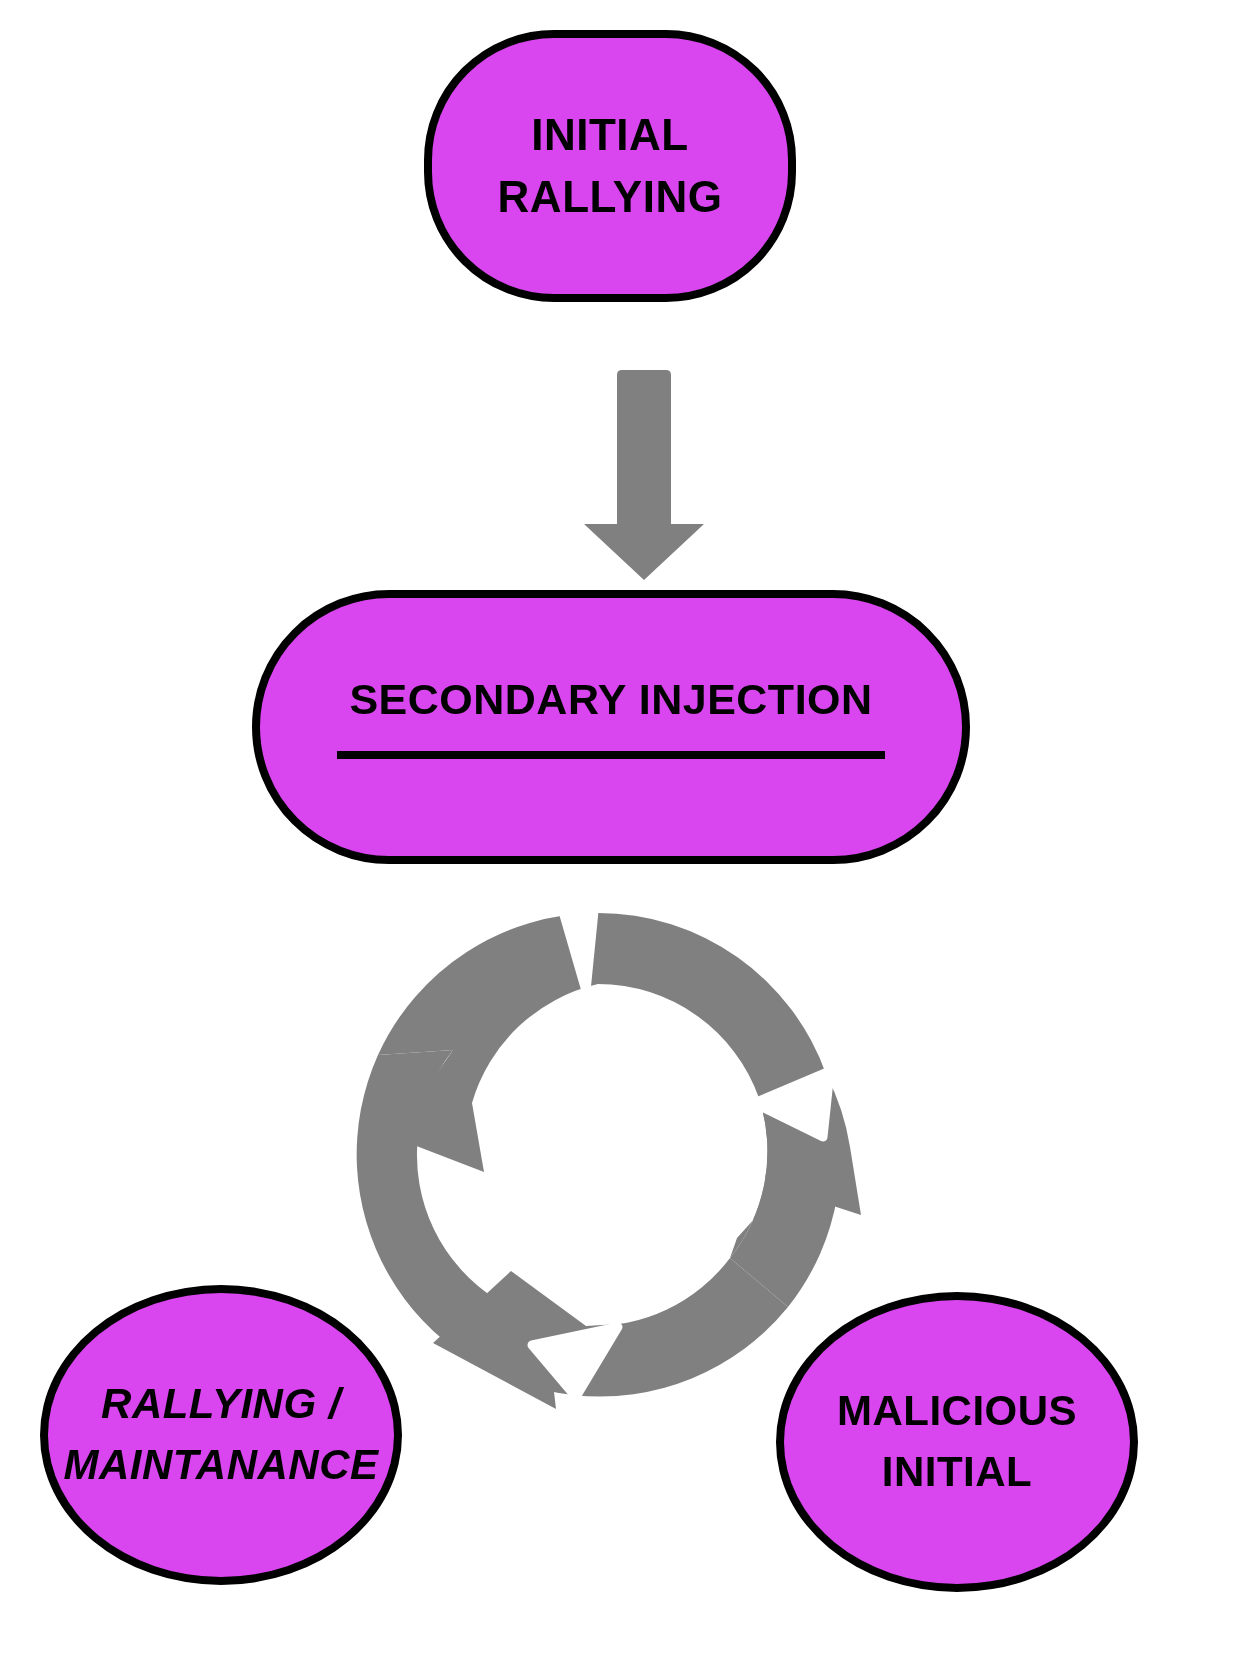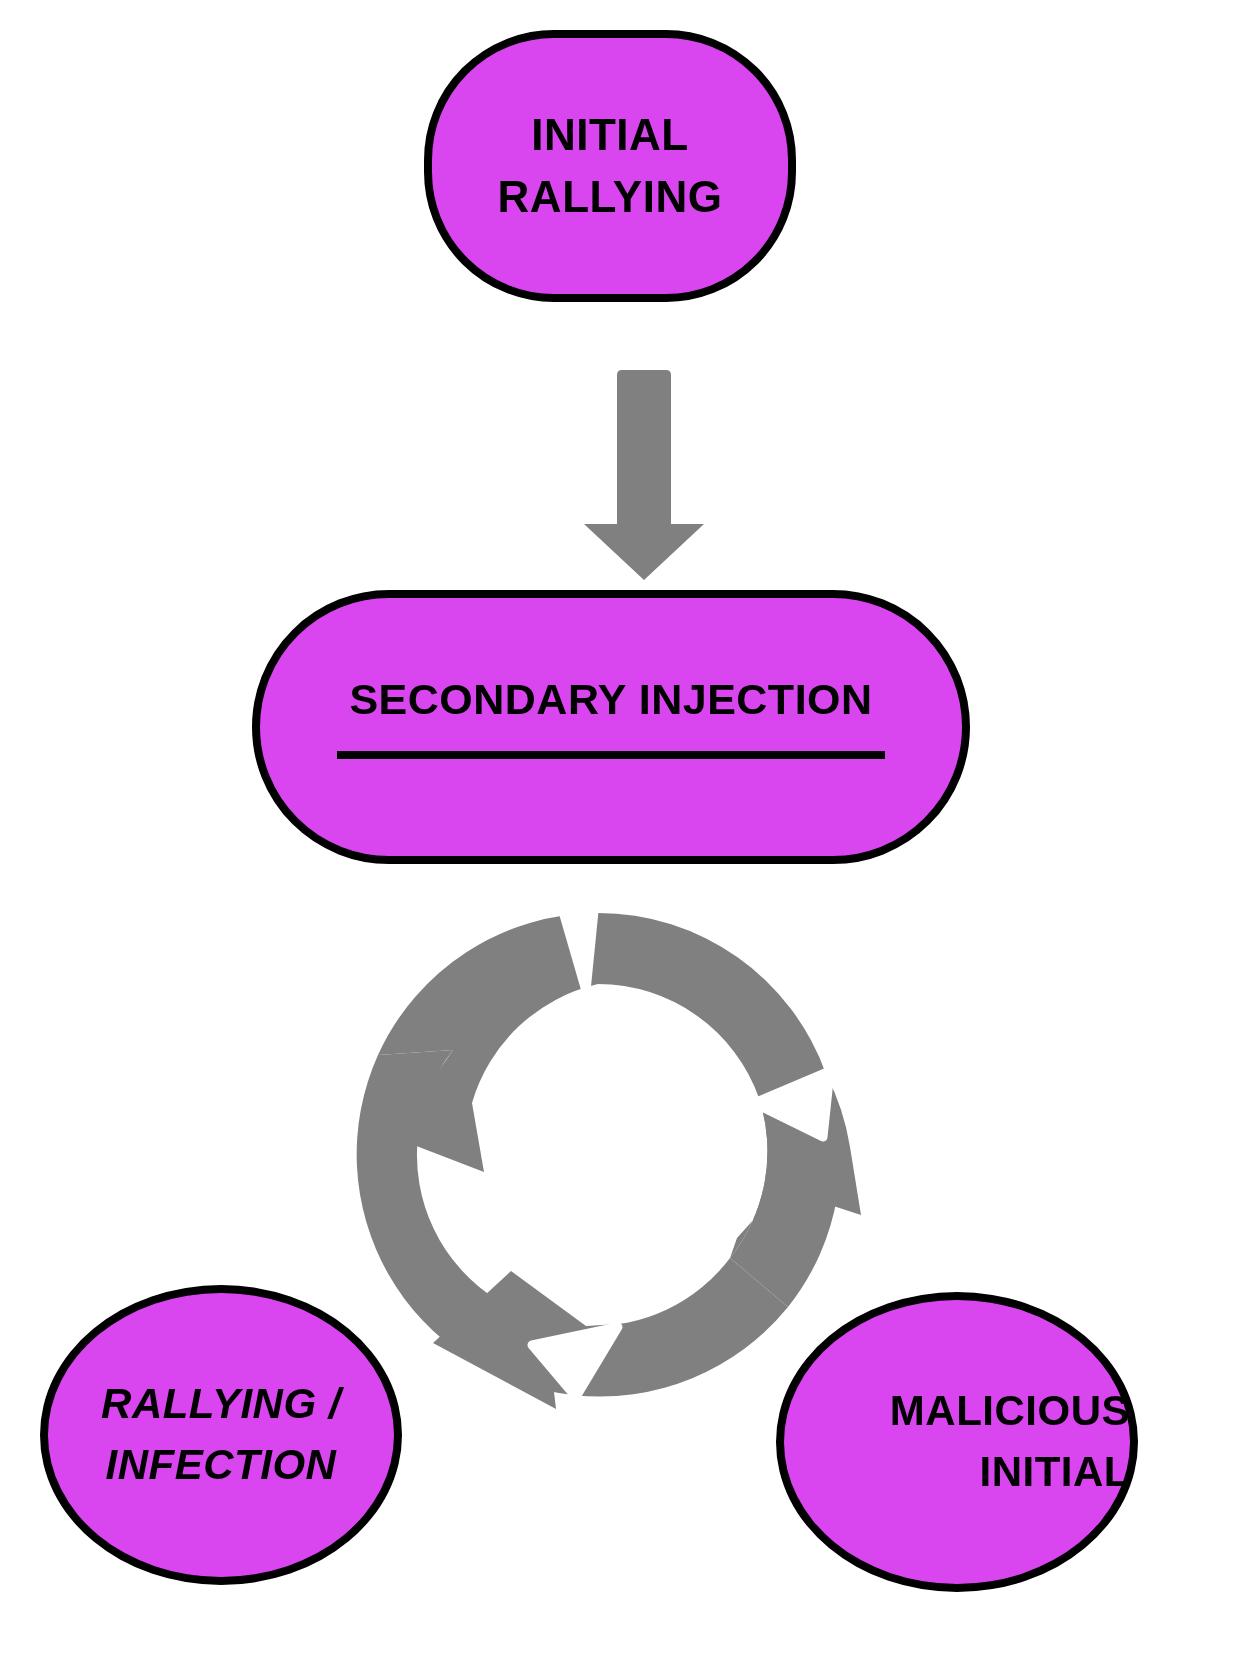--- a/index.html
+++ b/index.html
@@ -88,21 +88,20 @@
 
   
   #node-malicious-activity {
     left: 776px;
     top: 1292px;
     width: 362px;
     height: 300px;
     border-radius: 181px / 150px;
     font-size: 42px;
     line-height: 1.45;
-    align-items: flex-end;
   }
 
   
   #arrow-initial-to-secondary {
     position: absolute;
     left: 560px;
     top: 370px;
     width: 180px;
     height: 210px;
     z-index: 2;
@@ -194,21 +193,21 @@
 
     <g fill="#ffffff" stroke="#ffffff" stroke-width="9" stroke-linejoin="round">
       <path d="M 276 36 L 268 116 L 246 40 Z"></path>
       <path d="M 512 196 L 436 228 L 505 262 Z"></path>
       <path d="M 258 522 L 300 452 L 214 470 Z"></path>
     </g>
   </svg>
 
   <div class="node" id="node-rallying-connection">
     <span class="line">RALLYING /</span>
-    <span class="line">INFECTION</span>
+    <span class="line">MAINTANANCE</span>
   </div>
 
   <div class="node" id="node-malicious-activity">
     <span class="line">MALICIOUS</span>
     <span class="line">INITIAL</span>
   </div>
 
 </div>
 
 </body></html>

